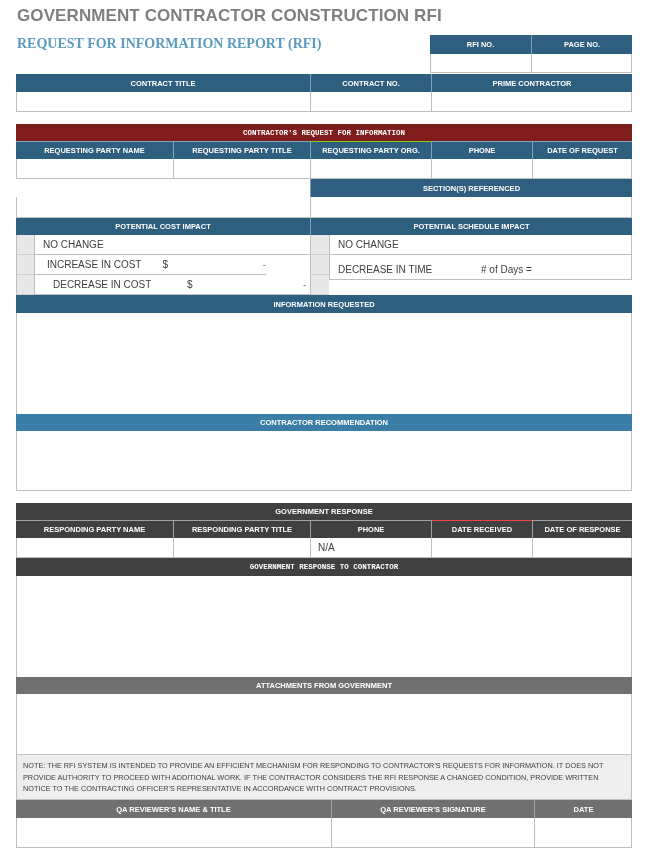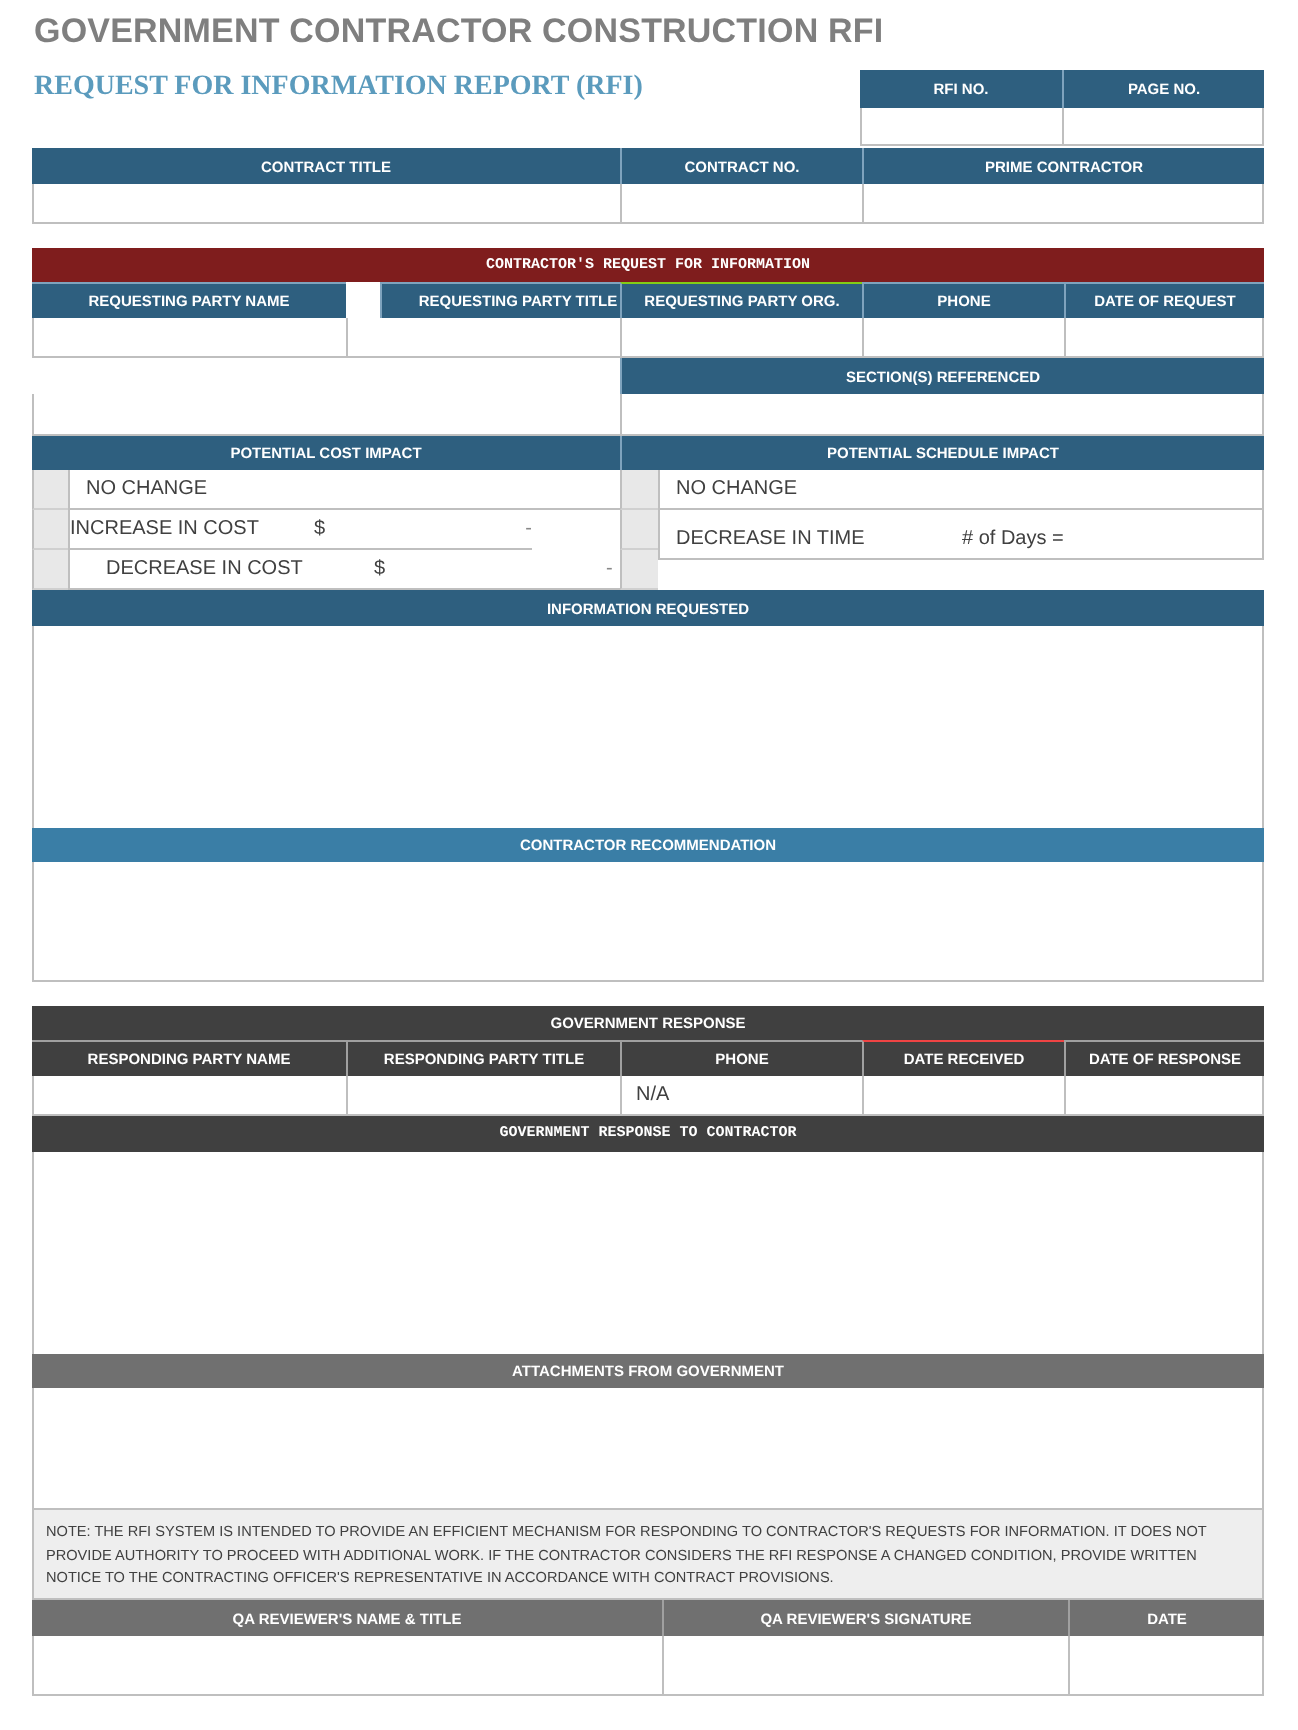--- a/index.html
+++ b/index.html
@@ -36,21 +36,21 @@
 
 <div class="abs hdr navy" style="left:16px;top:74px;width:294px;height:18px;">CONTRACT TITLE</div>
 <div class="abs hdr navy vsep" style="left:310px;top:74px;width:121px;height:18px;">CONTRACT NO.</div>
 <div class="abs hdr navy vsep" style="left:431px;top:74px;width:201px;height:18px;">PRIME CONTRACTOR</div>
 <div class="abs cell" style="left:16px;top:92px;width:294px;height:20px;"></div>
 <div class="abs cell" style="left:310px;top:92px;width:121px;height:20px;"></div>
 <div class="abs cell cellr" style="left:431px;top:92px;width:201px;height:20px;"></div>
 
 <div class="abs hdr darknavy" style="left:16px;top:124px;width:616px;height:17px;">CONTRACTOR'S REQUEST FOR INFORMATION</div>
 <div class="abs hdr navy" style="left:16px;top:141px;width:157px;height:18px;border-top:1px solid #7fa3bd;">REQUESTING PARTY NAME</div>
-<div class="abs hdr navy vsep" style="left:190px;top:141px;width:137px;height:18px;border-top:1px solid #7fa3bd;">REQUESTING PARTY TITLE</div>
+<div class="abs hdr navy vsep" style="left:173px;top:141px;width:137px;height:18px;border-top:1px solid #7fa3bd;">REQUESTING PARTY TITLE</div>
 <div class="abs hdr navy vsep" style="left:310px;top:141px;width:121px;height:18px;border-top:1px solid #84cc16;">REQUESTING PARTY ORG.</div>
 <div class="abs hdr navy vsep" style="left:431px;top:141px;width:101px;height:18px;border-top:1px solid #7fa3bd;">PHONE</div>
 <div class="abs hdr navy vsep" style="left:532px;top:141px;width:100px;height:18px;border-top:1px solid #7fa3bd;">DATE OF REQUEST</div>
 <div class="abs cell" style="left:16px;top:159px;width:157px;height:20px;"></div>
 <div class="abs cell" style="left:173px;top:159px;width:137px;height:20px;"></div>
 <div class="abs cell" style="left:310px;top:159px;width:121px;height:20px;"></div>
 <div class="abs cell" style="left:431px;top:159px;width:101px;height:20px;"></div>
 <div class="abs cell cellr" style="left:532px;top:159px;width:100px;height:20px;"></div>
 
 <div class="abs hdr navy" style="left:16px;top:179px;width:294px;height:18px;margin-top:22px;">RFI SUBJECT</div>
@@ -59,21 +59,21 @@
 <div class="abs cell cellr" style="left:310px;top:197px;width:322px;height:21px;"></div>
 
 <div class="abs hdr navy" style="left:16px;top:218px;width:294px;height:17px;">POTENTIAL COST IMPACT</div>
 <div class="abs hdr navy vsep" style="left:310px;top:218px;width:322px;height:17px;">POTENTIAL SCHEDULE IMPACT</div>
 
 <div class="abs chk" style="left:16px;top:235px;width:18px;height:20px;"></div>
 <div class="abs cell txt" style="left:34px;top:235px;width:276px;height:20px;padding-left:8px;">
     <span>NO CHANGE</span>
   </div>
 <div class="abs chk" style="left:16px;top:255px;width:18px;height:20px;"></div>
-<div class="abs cell txt" style="left:34px;top:255px;width:232px;height:20px;padding-left:0;">
+<div class="abs cell txt" style="left:34px;top:255px;width:232px;height:20px;padding-left:12px;">
   <span style="width:134px;">INCREASE IN COST</span>
   <span style="width:116px;">$</span>
   <span style="color:#888;">-</span>
 </div>
 <div class="abs chk" style="left:16px;top:275px;width:18px;height:20px;"></div>
 <div class="abs cell txt" style="left:34px;top:275px;width:276px;height:20px;padding-left:18px;">
   <span style="width:134px;">DECREASE IN COST</span>
   <span style="width:116px;">$</span>
   <span style="color:#888;">-</span>
 </div>

